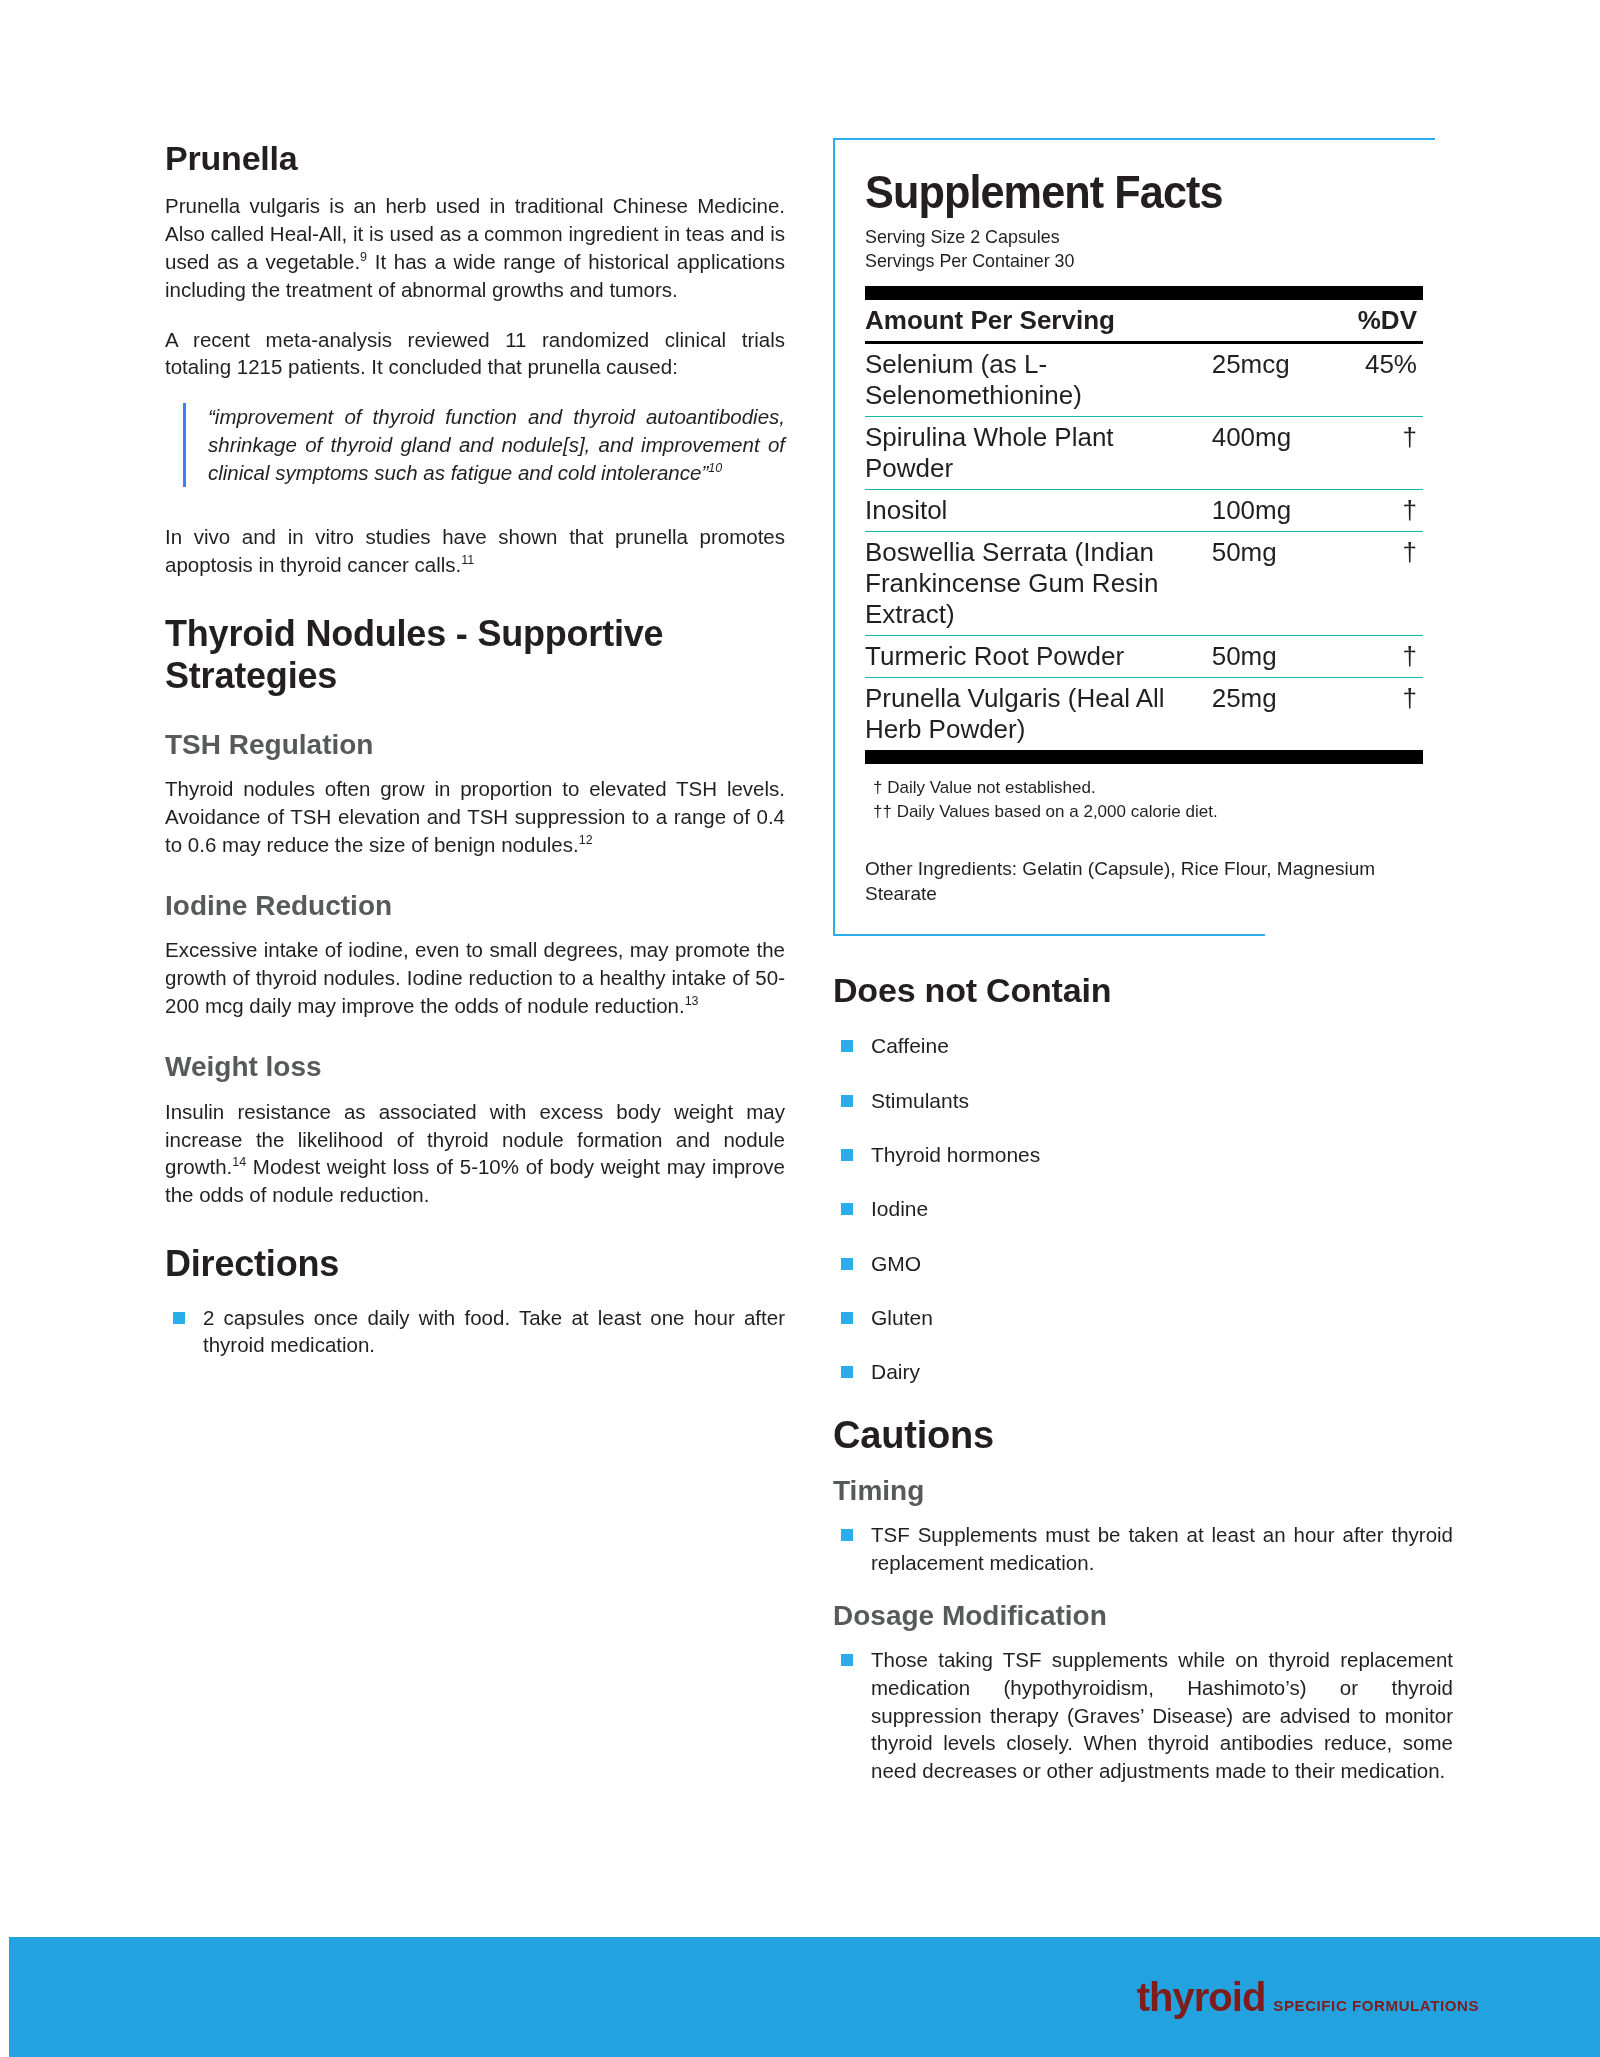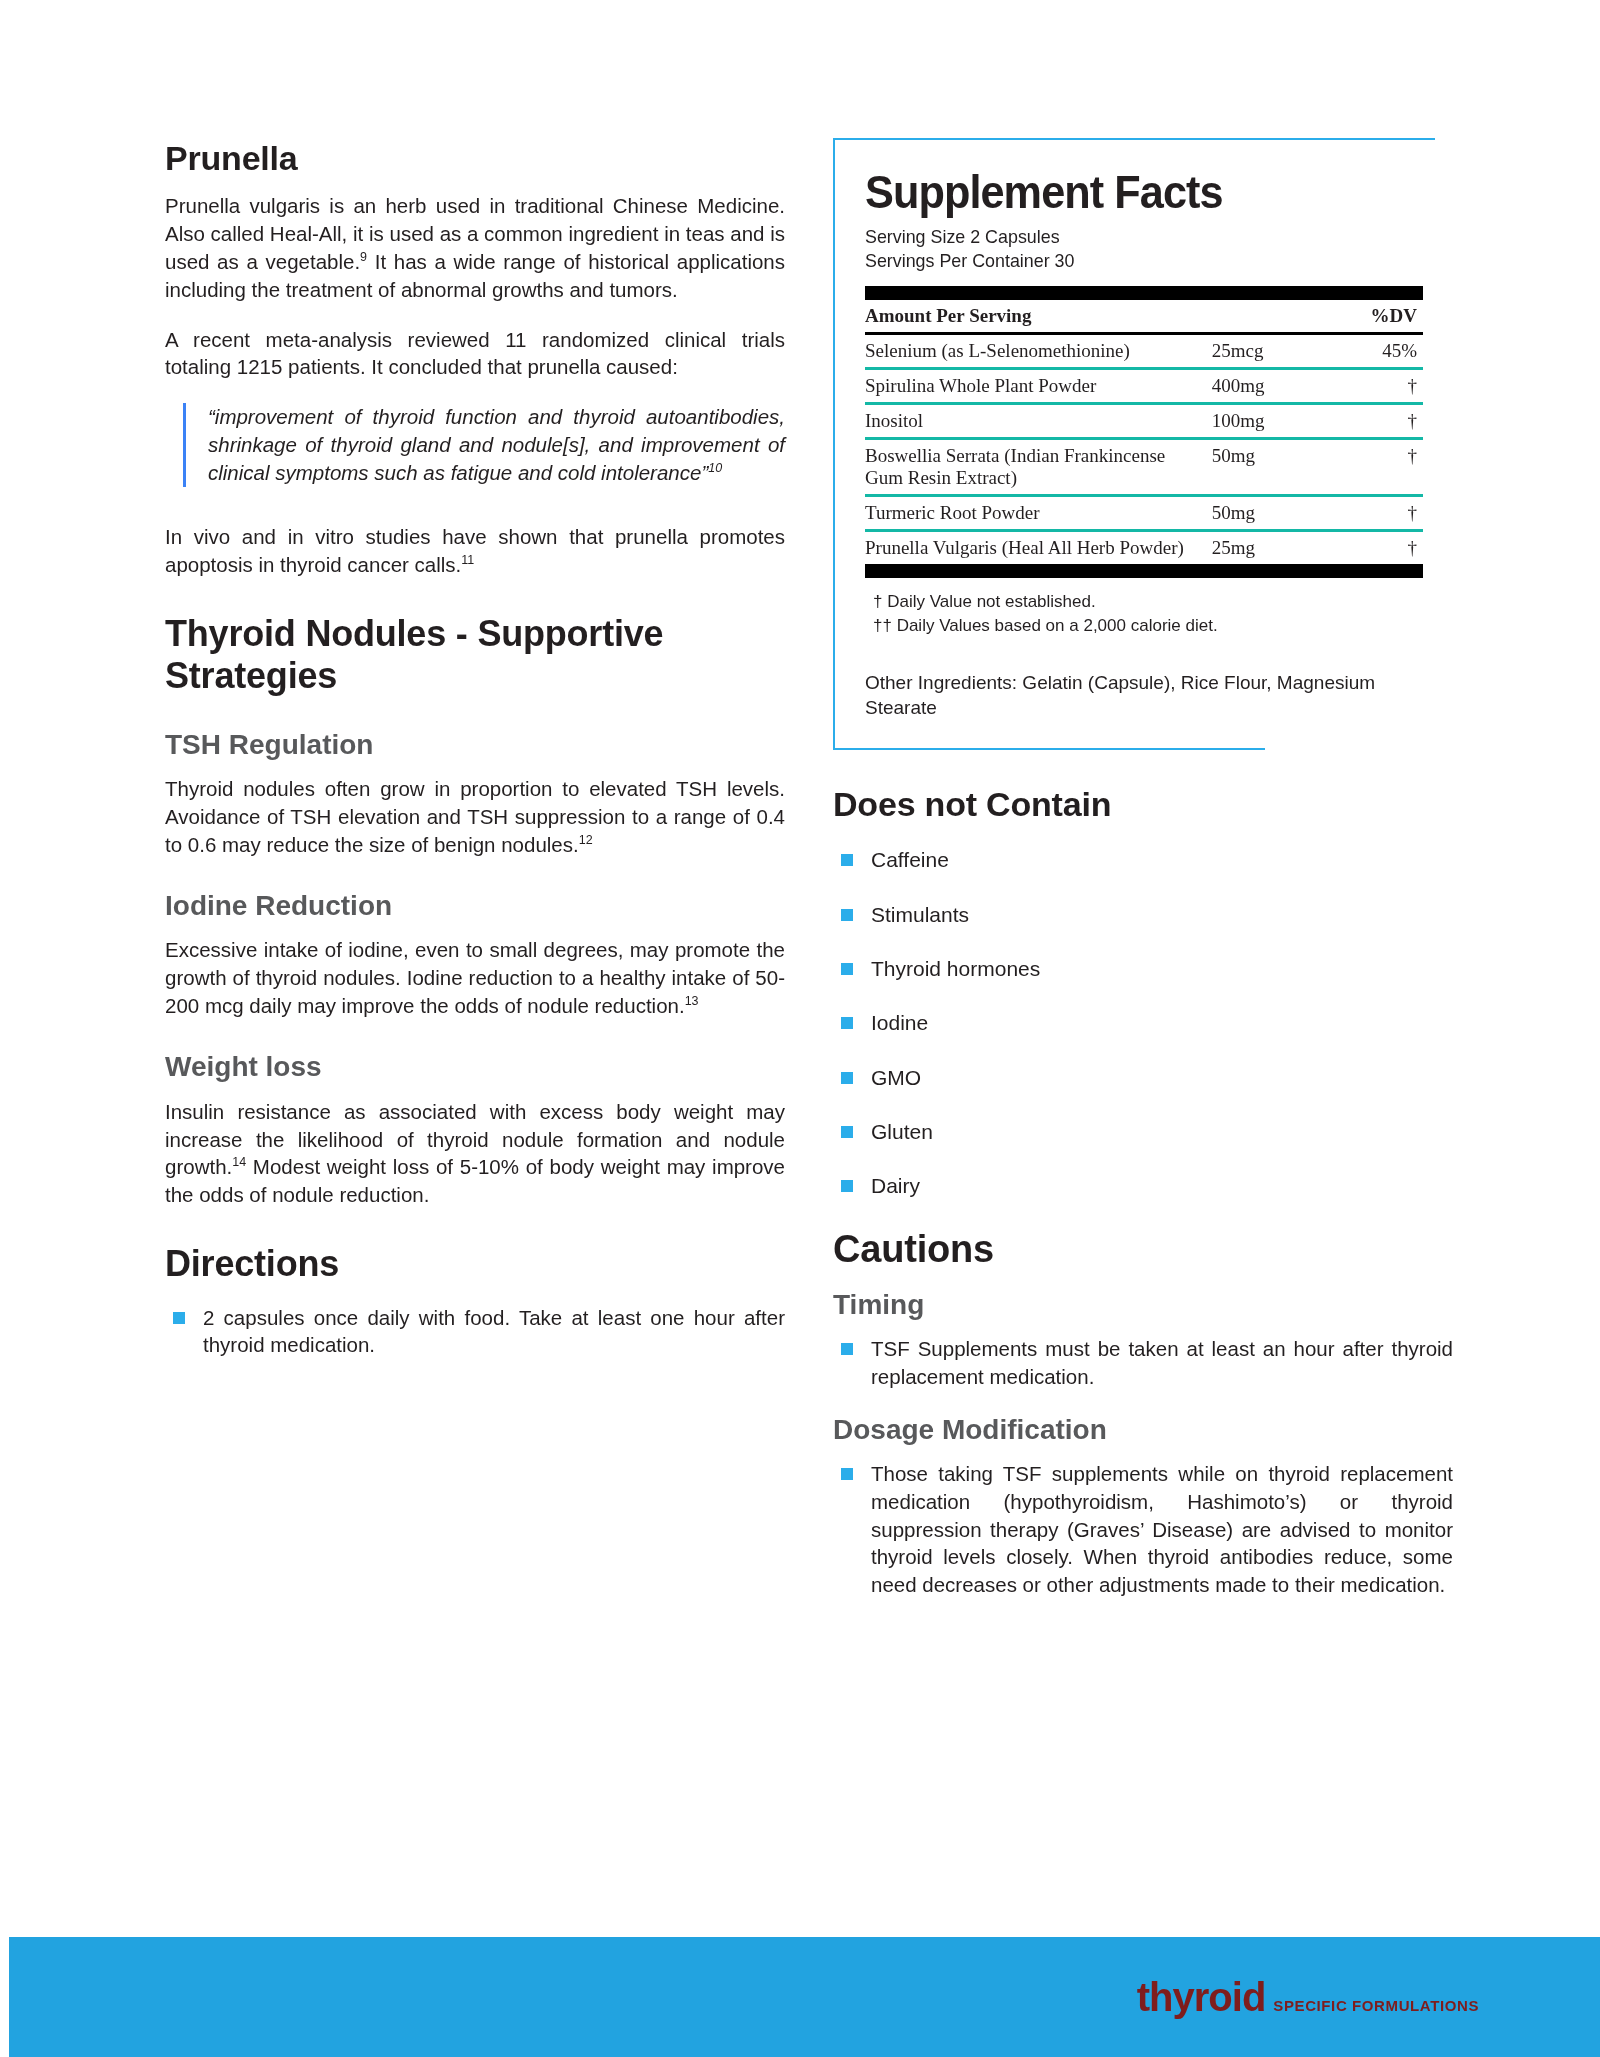--- a/index.html
+++ b/index.html
@@ -151,29 +151,28 @@
     transform-origin: left center;
   }
   .sf-bar-thick {
     height: 14px;
     background: #000;
     margin: 0;
   }
   table.sf-table {
     width: 100%;
     border-collapse: collapse;
-    font-size: 19px;
-    font-family: Liberation Serif, serif;
+    font-size: 26px;
   }
   table.sf-table td, table.sf-table th {
     padding: 5px 0 5px 0;
     vertical-align: top;
     text-align: left;
     font-weight: normal;
-    border-bottom: 3px solid #14b8a6;
+    border-bottom: 1px solid #14b8a6;
   }
   table.sf-table tr.head th {
     font-weight: bold;
     border-bottom: 3px solid #000;
     padding-bottom: 5px;
   }
   table.sf-table td.name, table.sf-table th.name { width: 330px; padding-right: 8px; }
   table.sf-table td.amt, table.sf-table th.amt { width: 120px; }
   table.sf-table td.dv, table.sf-table th.dv { width: 80px; text-align: right; padding-right: 6px;}
   table.sf-table tr:last-child td { border-bottom: none; }

